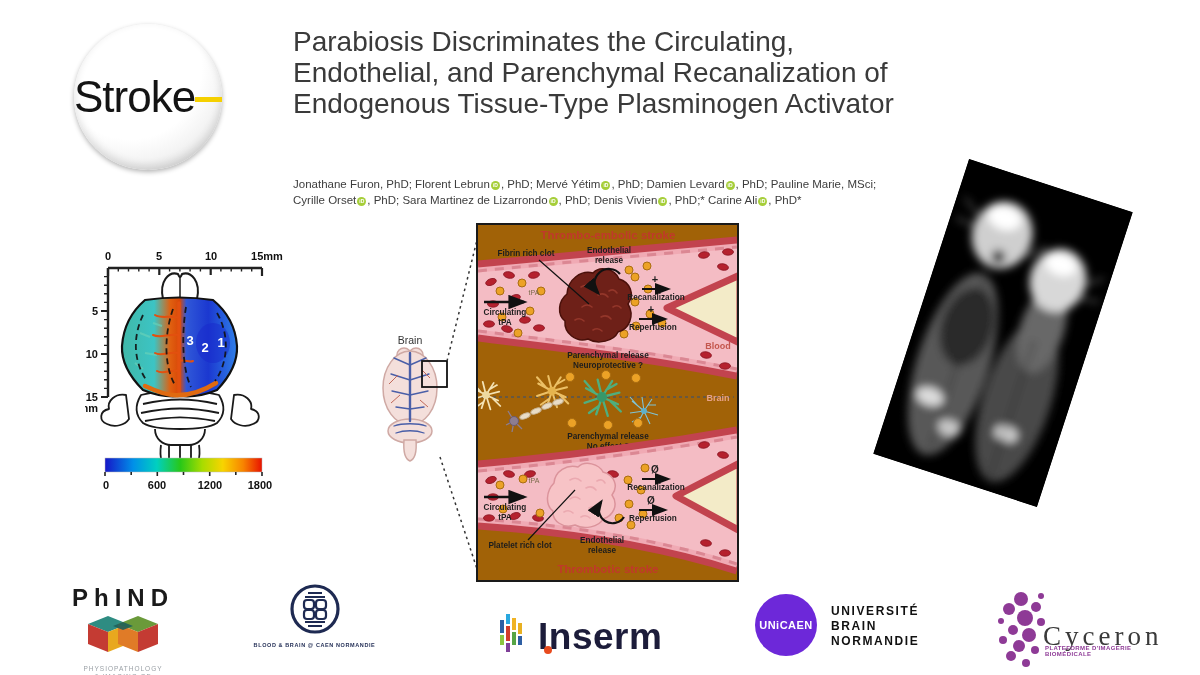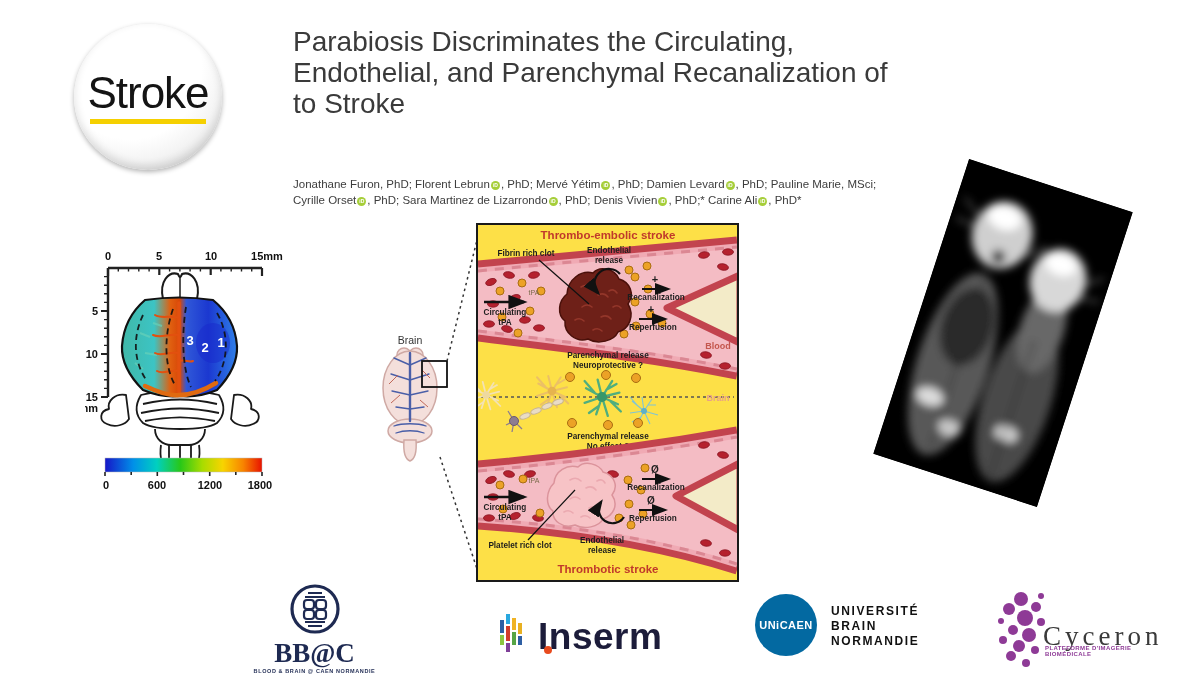--- a/index.html
+++ b/index.html
@@ -3,47 +3,47 @@
 <meta charset="utf-8">
 <style>
   html,body{margin:0;padding:0;background:#888;}
   #canvas{position:relative;width:1200px;height:675px;background:#ffffff;overflow:hidden;
           font-family:"Liberation Sans",sans-serif;color:#222;}
   .abs{position:absolute;}
   
   #stroke-badge{left:74px;top:24px;width:148px;height:146px;border-radius:50%;
     background:radial-gradient(circle at 38% 30%, #ffffff 52%, #f4f4f4 68%, #dcdcdc 86%, #a8a8a8 100%);
     box-shadow:0 2px 5px rgba(0,0,0,.3), inset 0 -4px 8px rgba(0,0,0,.12);
-    display:flex;flex-direction:column;align-items:center;justify-content:center;}
+    display:flex;flex-direction:row;align-items:center;justify-content:center;}
   #stroke-badge .word{font-size:44px;letter-spacing:-1px;color:#141414;line-height:1;}
   #stroke-badge .bar{width:116px;height:5px;margin-top:4px;}
   
   #title{left:293px;top:26px;width:650px;font-size:28px;line-height:31px;color:#3a3a3a;font-weight:400;}
   #authors{left:293px;top:176px;width:600px;font-size:11.5px;line-height:16px;color:#3d3d3d;}
   .orcid{display:inline-flex;width:9px;height:9px;border-radius:50%;background:#a6ce39;color:#fff;
          font-size:5px;font-weight:bold;align-items:center;justify-content:center;
          margin:0 1px;transform:translateY(-1px);}
   
   #left-figure{left:85px;top:243px;width:220px;height:255px;}
   #connector{left:370px;top:225px;width:110px;height:360px;}
-  #diagram-box{left:476px;top:223px;width:259px;height:355px;border:2.5px solid #1a1a1a;background:#fde047;}
+  #diagram-box{left:476px;top:223px;width:259px;height:355px;border:2.5px solid #1a1a1a;background:#a16207;}
   #mri-panel{left:917px;top:178px;width:172px;height:310px;background:#000;transform:rotate(18deg);}
   svg text{font-family:"Liberation Sans",sans-serif;}
   
   #logo-phind{left:58px;top:584px;width:130px;height:90px;text-align:center;}
   #logo-phind .name{font-size:24px;font-weight:bold;letter-spacing:6px;color:#1a1a1a;}
   #logo-phind .tag{font-size:6.5px;letter-spacing:1px;color:#9aa0a6;line-height:8px;margin-top:3px;}
   #logo-bbac{left:252px;top:582px;width:125px;height:90px;text-align:center;color:#1e2a52;}
   #logo-bbac .name{font-family:"Liberation Serif",serif;font-weight:bold;font-size:27px;line-height:26px;}
   #logo-bbac .tag{font-size:5.5px;font-weight:bold;letter-spacing:.6px;margin-top:2px;}
   #logo-inserm{left:498px;top:604px;width:170px;height:56px;}
   #logo-inserm .name{position:absolute;left:40px;top:12px;font-size:37px;font-weight:bold;color:#1c1c3a;letter-spacing:.5px;}
   #logo-inserm .dot{position:absolute;left:46px;top:42px;width:8px;height:8px;border-radius:50%;background:#e84b1e;}
   #logo-unicaen{left:745px;top:592px;width:155px;height:70px;}
-  #logo-unicaen .circle{position:absolute;left:10px;top:2px;width:62px;height:62px;border-radius:50%;background:#0369a1;
+  #logo-unicaen .circle{position:absolute;left:10px;top:2px;width:62px;height:62px;border-radius:50%;background:#6d28d9;
       display:flex;align-items:center;justify-content:center;color:#fff;font-size:11px;font-weight:bold;letter-spacing:.5px;}
   #logo-unicaen .lines{position:absolute;left:86px;top:12px;font-size:12px;font-weight:bold;color:#111;
       letter-spacing:1.6px;line-height:15px;}
   #logo-cyceron{left:985px;top:585px;width:180px;height:85px;}
   #logo-cyceron .name{position:absolute;left:58px;top:28px;font-family:"Liberation Serif",serif;
       font-size:27px;color:#3a3a3a;letter-spacing:4px;margin-top:8px;}
   #logo-cyceron .tag{position:absolute;left:60px;top:60px;font-size:6px;font-weight:bold;color:#8e3a96;letter-spacing:.4px;}
 </style>
 </head>
 <body>
@@ -51,21 +51,21 @@
 <div id="canvas">
 
   <div id="stroke-badge" class="abs">
     <div class="word">Stroke</div>
     <div class="bar" style="background:#f5d000;"></div>
   </div>
 
   <div id="title" class="abs">
     <div>Parabiosis Discriminates the Circulating,</div>
     <div>Endothelial, and Parenchymal Recanalization of</div>
-    <div>to Stroke</div>
+    <div>Endogenous Tissue-Type Plasminogen Activator</div>
   </div>
 
   <div id="authors" class="abs"><span>Jonathane Furon</span><span>, PhD; </span><span>Florent Lebrun</span><span class="orcid">iD</span><span>, PhD; </span><span>Mervé Yétim</span><span class="orcid">iD</span><span>, PhD; </span><span>Damien Levard</span><span class="orcid">iD</span><span>, PhD; </span><span>Pauline Marie</span><span>, MSci; </span><span>Cyrille Orset</span><span class="orcid">iD</span><span>, PhD; </span><span>Sara Martinez de Lizarrondo</span><span class="orcid">iD</span><span>, PhD; </span><span>Denis Vivien</span><span class="orcid">iD</span><span>, PhD;* </span><span>Carine Ali</span><span class="orcid">iD</span><span>, PhD* </span></div>
 
   <svg id="left-figure" class="abs" width="220" height="255" viewBox="0 0 220 255">
     <defs>
       <linearGradient id="hemi" x1="37" y1="0" x2="152" y2="0" gradientUnits="userSpaceOnUse">
         <stop offset="0" stop-color="#40b8a8"></stop>
           <stop offset=".28" stop-color="#3cc4c4"></stop>
         <stop offset=".42" stop-color="#e06010"></stop>
@@ -387,34 +387,50 @@
         <ellipse cx="122" cy="140" rx="22" ry="45" fill="#686868"></ellipse>
         <ellipse cx="122" cy="88" rx="28" ry="32" fill="#d8d8d8"></ellipse>
         <ellipse cx="120" cy="72" rx="16" ry="11" fill="#ffffff"></ellipse>
         <ellipse cx="120" cy="250" rx="12" ry="8" fill="#d0d0d0"></ellipse>
         <line x1="118" y1="155" x2="118" y2="295" stroke="#161616" stroke-width="4" stroke-dasharray="4,5"></line>
         <path d="M25,50 L8,38 M26,62 L6,60 M85,75 L100,60 M148,85 L165,72 M150,98 L168,96" stroke="#777" stroke-width="2" fill="none"></path>
       </g>
     </svg>
   </div>
 
+  <div id="logo-phind" class="abs">
+    <div class="name">PhIND</div>
+    <svg width="84" height="46" viewBox="0 0 84 46">
+      <polygon points="27,4 47,12 27,20 7,12" fill="#2e8c82"></polygon>
+      <polygon points="27,20 47,12 47,32 27,40" fill="#e8a81e"></polygon>
+      <polygon points="7,12 27,20 27,40 7,32" fill="#c43b33"></polygon>
+      <polygon points="57,4 77,12 57,20 37,12" fill="#6a9a3a"></polygon>
+      <polygon points="57,20 77,12 77,32 57,40" fill="#c43b33"></polygon>
+      <polygon points="37,12 57,20 57,40 37,32" fill="#e07b27"></polygon>
+      <polygon points="42,10 52,14 42,18 32,14" fill="#1f5f5a" opacity=".9"></polygon>
+    </svg>
+    <div class="tag">
+      <div>PHYSIOPATHOLOGY</div>
+      <div>&amp; IMAGING OF</div>
+
+    </div>
+  </div>
 
   <div id="logo-bbac" class="abs">
     <svg width="56" height="54" viewBox="0 0 56 54">
       <circle cx="28" cy="27" r="23" fill="none" stroke="#1e2a52" stroke-width="3.2"></circle>
       <g fill="none" stroke="#1e2a52" stroke-width="2.2">
         <path d="M21,11 H35 M18,15 H38"></path>
         <rect x="17" y="18" width="10" height="9" rx="3"></rect>
           <rect x="17" y="28" width="10" height="9" rx="3"></rect>
         <rect x="29" y="18" width="10" height="9" rx="3"></rect>
           <rect x="29" y="28" width="10" height="9" rx="3"></rect>
         <path d="M18,40 H38 M21,44 H35"></path>
       </g>
     </svg>
-    <div class="name">BB@C</div>
     <div class="tag">BLOOD &amp; BRAIN @ CAEN NORMANDIE</div>
   </div>
 
   <div id="logo-inserm" class="abs">
     <svg width="34" height="48" viewBox="0 0 34 48" style="position:absolute;left:0;top:6px;">
       <rect x="2" y="10" width="4" height="13" fill="#2e5fa3"></rect>
         <rect x="2" y="25" width="4" height="10" fill="#8cc63f"></rect>
       <rect x="8" y="4" width="4" height="10" fill="#29a8df"></rect>
         <rect x="8" y="16" width="4" height="15" fill="#d23b2a"></rect>
       <rect x="8" y="33" width="4" height="9" fill="#7f3f98"></rect>

